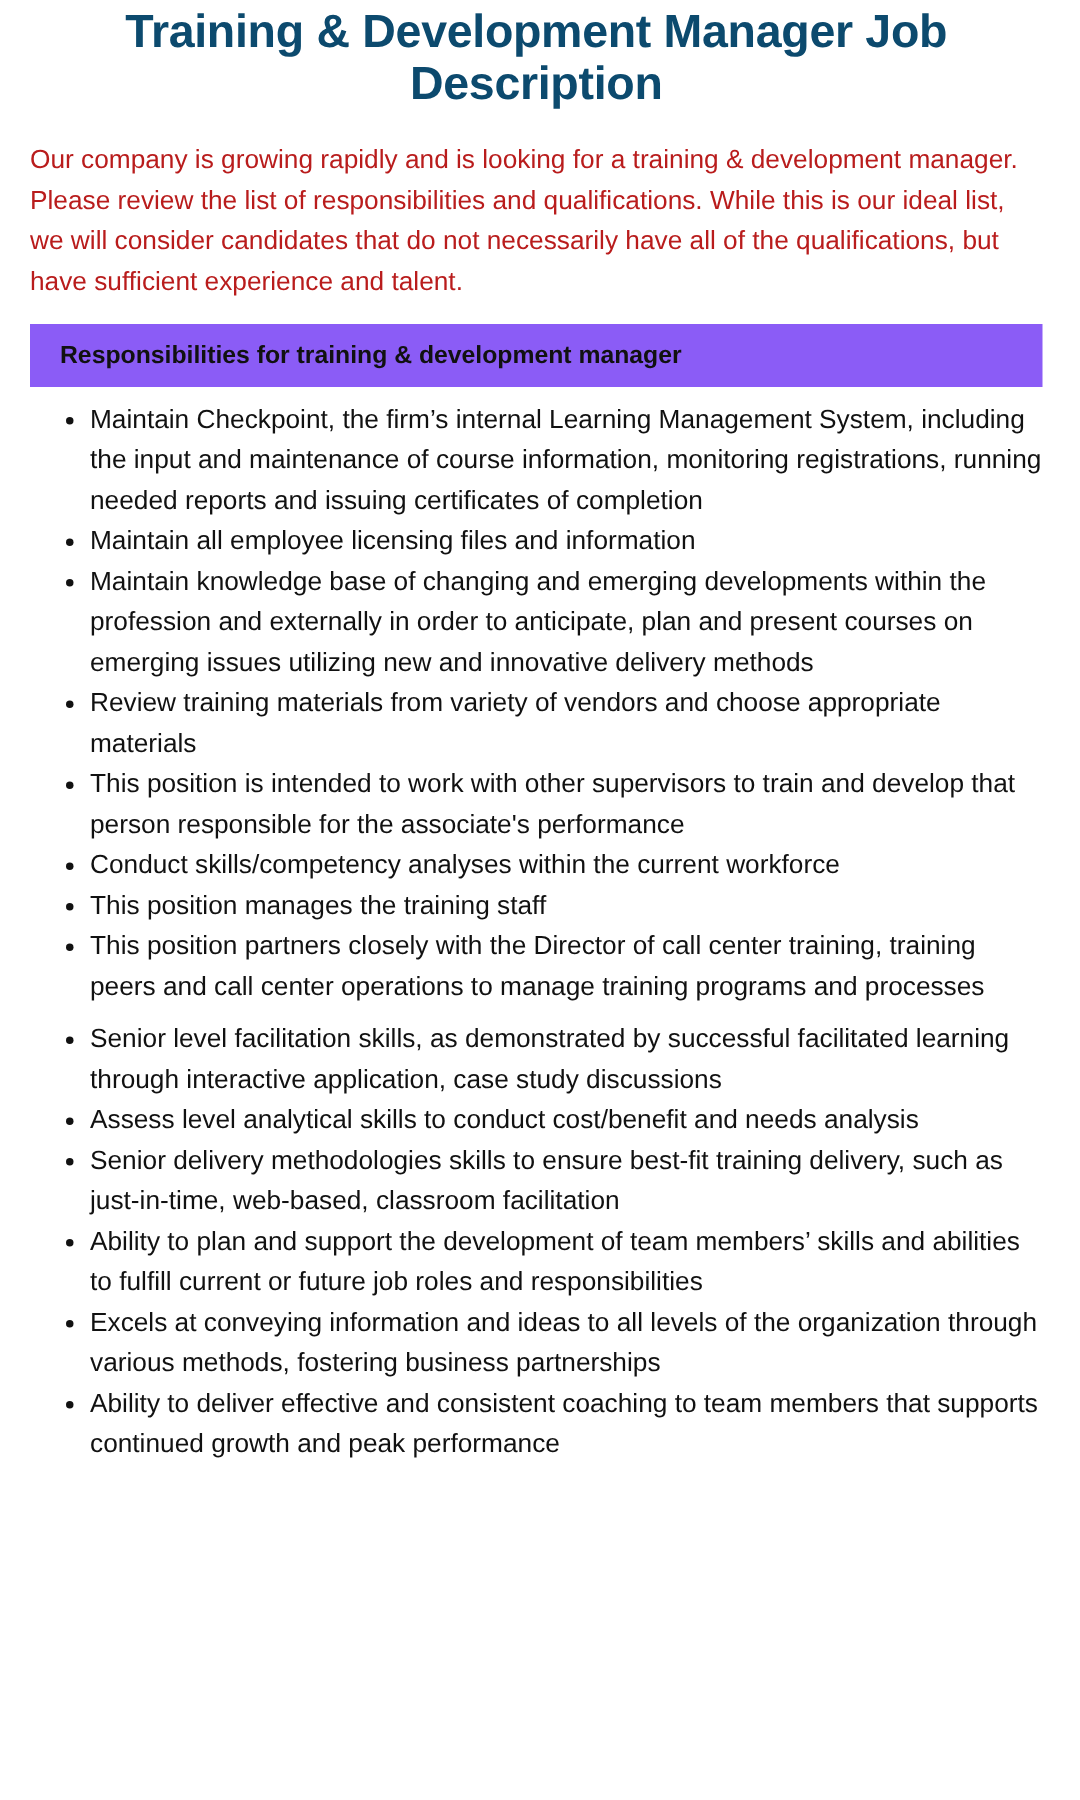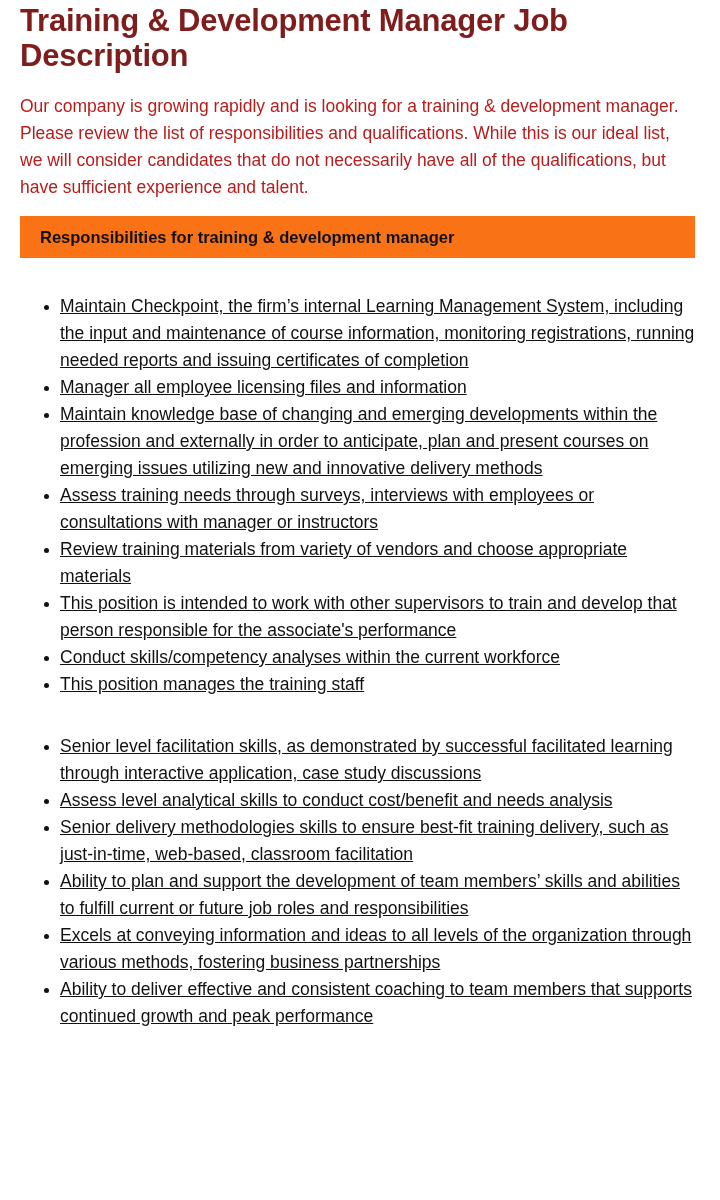--- a/index.html
+++ b/index.html
@@ -1,41 +1,41 @@
 <!DOCTYPE html>
 <html><head>
 <meta charset="utf-8">
 <style>
   html, body { margin:0; padding:0; background:#ffffff; }
   body { width:720px; height:1200px; overflow:hidden; font-family:"Liberation Sans", sans-serif; color:#111; }
   .page { padding:0 25px 0 20px; }
-  h1 { margin:0; padding-top:3px; font-size:31px; line-height:35px; font-weight:bold; color:#7f1d1d; letter-spacing:-0.2px; }
+  h1 { margin:0; padding-top:3px; font-size:31px; line-height:35px; font-weight:bold; text-align:center; color:#0c4a6e; letter-spacing:-0.2px; }
   .intro { margin:20px 0 0 0; font-size:17.5px; line-height:27px; color:#b91c1c; }
-  .section-header { margin-top:15px; background:#f97316; height:42px; line-height:42px; padding-left:20px; font-size:16.5px; font-weight:bold; color:#111; }
-  ul { margin:35px 0 0 0; padding:0 0 0 40px; list-style:none;text-decoration:underline; }
+  .section-header { margin-top:15px; background:#8b5cf6; height:42px; line-height:42px; padding-left:20px; font-size:16.5px; font-weight:bold; color:#111; }
+  ul { margin:8px 0 0 0; padding:0 0 0 40px; list-style:none; }
   li { position:relative; font-size:17.5px; line-height:27px; color:#111; }
   li::before { content:""; position:absolute; left:-16px; top:12px; width:5px; height:5px; border-radius:50%; background:#111; }
 </style>
 </head>
 <body>
 
 <div class="page">
   <h1>Training &amp; Development Manager Job Description</h1>
   <p class="intro">Our company is growing rapidly and is looking for a training &amp; development manager. Please review the list of responsibilities and qualifications. While this is our ideal list, we will consider candidates that do not necessarily have all of the qualifications, but have sufficient experience and talent.</p>
 
   <div class="section-header">Responsibilities for training &amp; development manager</div>
   <ul>
     <li>Maintain Checkpoint, the firm’s internal Learning Management System, including the input and maintenance of course information, monitoring registrations, running needed reports and issuing certificates of completion</li>
-    <li>Manager all employee licensing files and information</li>
+    <li>Maintain all employee licensing files and information</li>
     <li>Maintain knowledge base of changing and emerging developments within the profession and externally in order to anticipate, plan and present courses on emerging issues utilizing new and innovative delivery methods</li>
-    <li>Assess training needs through surveys, interviews with employees or consultations with manager or instructors</li>
     <li>Review training materials from variety of vendors and choose appropriate materials</li>
     <li>This position is intended to work with other supervisors to train and develop that person responsible for the associate's performance</li>
     <li>Conduct skills/competency analyses within the current workforce</li>
     <li>This position manages the training staff</li>
+    <li>This position partners closely with the Director of call center training, training peers and call center operations to manage training programs and processes</li>
   </ul>
 
   <ul>
     <li>Senior level facilitation skills, as demonstrated by successful facilitated learning through interactive application, case study discussions</li>
     <li>Assess level analytical skills to conduct cost/benefit and needs analysis</li>
     <li>Senior delivery methodologies skills to ensure best-fit training delivery, such as just-in-time, web-based, classroom facilitation</li>
     <li>Ability to plan and support the development of team members’ skills and abilities to fulfill current or future job roles and responsibilities</li>
     <li>Excels at conveying information and ideas to all levels of the organization through various methods, fostering business partnerships</li>
     <li>Ability to deliver effective and consistent coaching to team members that supports continued growth and peak performance</li>
   </ul>

